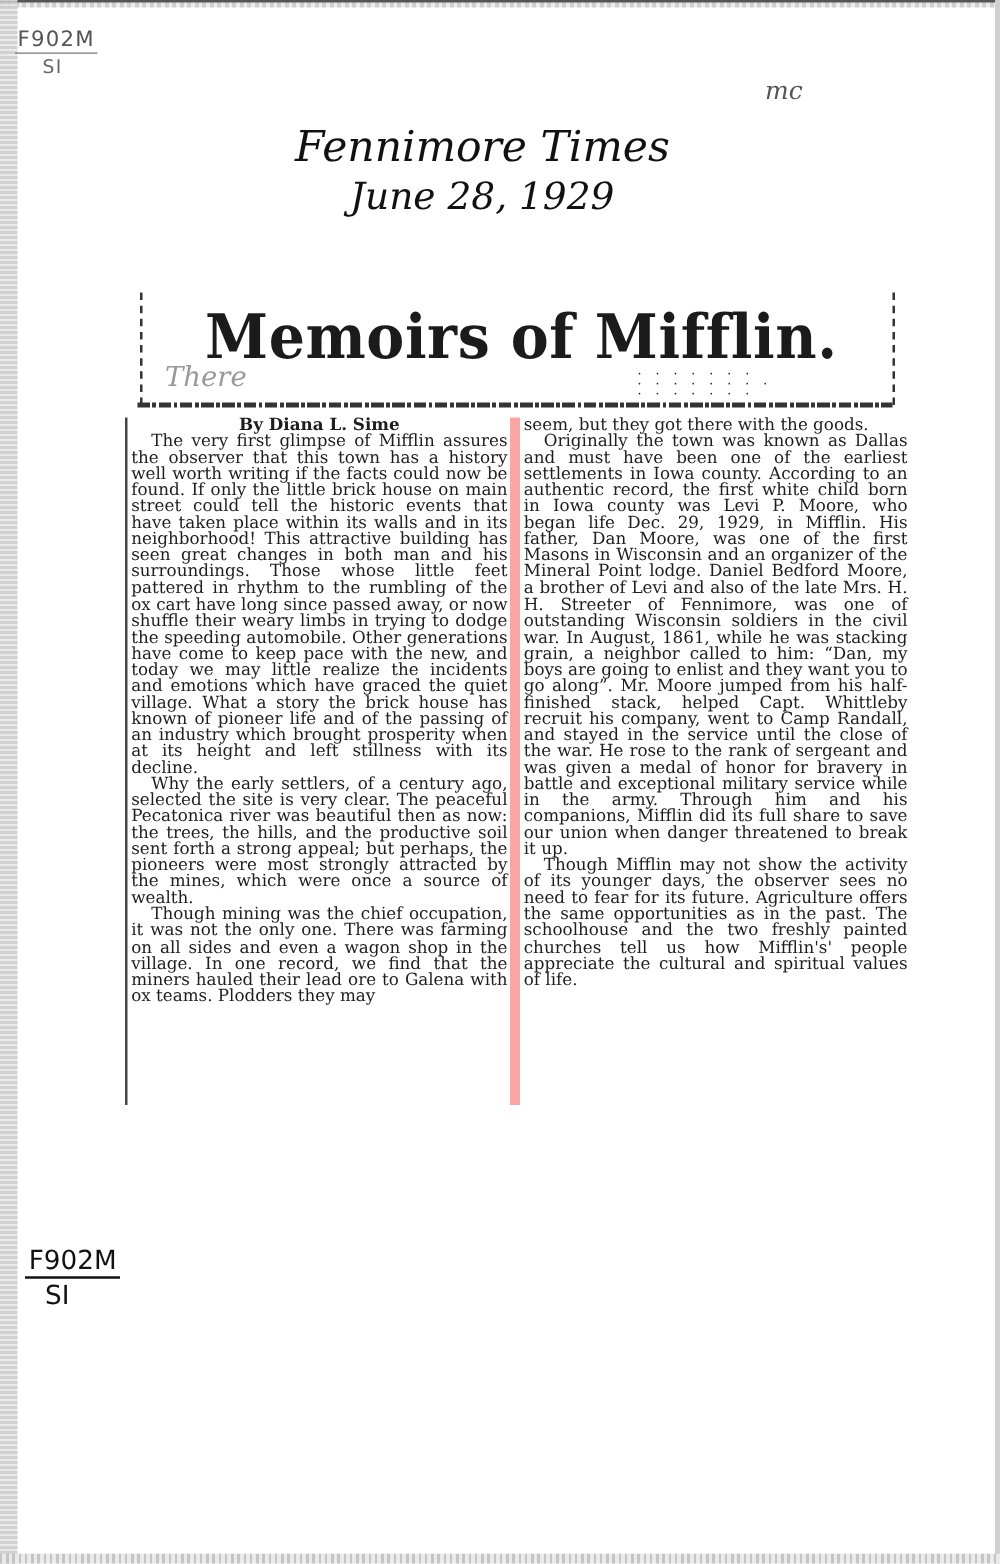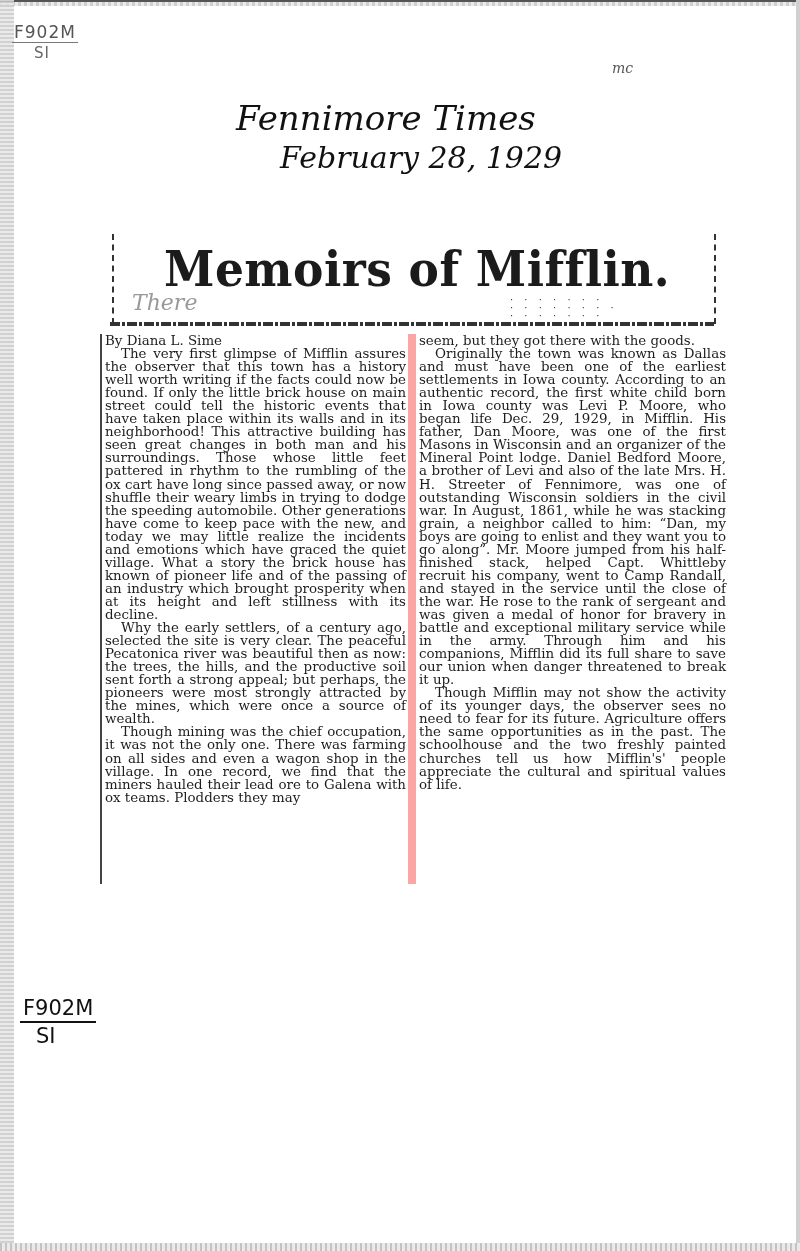--- a/index.html
+++ b/index.html
@@ -30,21 +30,21 @@
     .hand {
       position: absolute; font-family: "DejaVu Serif", serif; font-style: italic;
       color: #111;
     }
     .catalog-top {
       position: absolute; left: 12px; top: 22px; font-family: "DejaVu Sans", sans-serif;
       font-size: 17px; color: #555; letter-spacing: 1px; line-height: 20px;
     }
     .catalog-top .num { border-bottom: 1px solid #777; display: inline-block; padding: 0 2px; }
     .catalog-top .sub { display: block; padding-left: 22px; font-size: 15px; color: #666; }
-    .mark-mc { position: absolute; left: 612px; top: 60px; font-size: 14px; color: #555; font-style: italic; }
+    .mark-mc { position: absolute; left: 612px; top: 60px; font-size: 20px; color: #555; font-style: italic; }
     .paper-name { left: 236px; top: 98px; font-size: 34px; text-align: right; }
     .paper-date { left: 280px; top: 140px; font-size: 30px; }
     .clipping {
       position: absolute; left: 98px; top: 234px; width: 622px; height: 660px;
     }
     .title-box {
       position: absolute; left: 14px; top: 0; width: 600px; height: 90px;
       border-left: 2px dashed #333; border-right: 2px dashed #333;
     }
     .title {
@@ -59,21 +59,21 @@
     .pencil { position:absolute; left: 34px; top: 56px; font-size: 22px; color: #999; font-style: italic; }
     .dots { position:absolute; left: 412px; top: 62px; font-size: 10px; color:#222; letter-spacing: 4px; line-height: 8px; }
     .col {
       position: absolute; top: 100px; font-size: 13.4px; line-height: 13.05px;
       text-align: justify; color: #1d1d1d;
     }
     .col p { margin: 0; text-indent: 16px; }
     .col p.noindent { text-indent: 0; }
     .col-left { left: 2px; width: 301px; border-left: 2px solid #444; padding-left: 3px; height: 550px; }
     .col-right { left: 310px; width: 307px; border-left: 8px solid #fca5a5; padding-left: 3px; height: 550px; }
-    .byline { text-align: left; text-indent: 0 !important; }
+    .byline { text-align: center; text-indent: 0 !important; font-weight: bold; }
     .catalog-bottom {
       position: absolute; left: 20px; top: 995px; font-family: "DejaVu Sans", sans-serif;
       font-size: 21px; color: #111; line-height: 26px;
     }
     .catalog-bottom .num { border-bottom: 2px solid #111; display: inline-block; padding: 0 3px; }
     .catalog-bottom .sub { display: block; padding-left: 16px; }
   </style>
 </head>
 <body>
 
@@ -84,21 +84,21 @@
 <div class="edge-bottom"></div>
 
 <div class="catalog-top">
   <span class="num">F902M</span>
   <span class="sub">SI</span>
 </div>
 
 <div class="mark-mc">mc</div>
 
 <div class="hand paper-name">Fennimore Times</div>
-<div class="hand paper-date">February 28, 1929</div>
+<div class="hand paper-date">June 28, 1929</div>
 
 <div class="clipping">
   <div class="title-box"></div>
   <div class="title">Memoirs of Mifflin.</div>
   <div class="pencil">There</div>
   <div class="dots">· · · · · · ·<br>· · · · · · · ·<br>· · · · · · ·<br>· · · · · · · ·</div>
   <div class="rule"></div>
 
   <div class="col col-left">
     <p class="byline">By Diana L. Sime</p>

